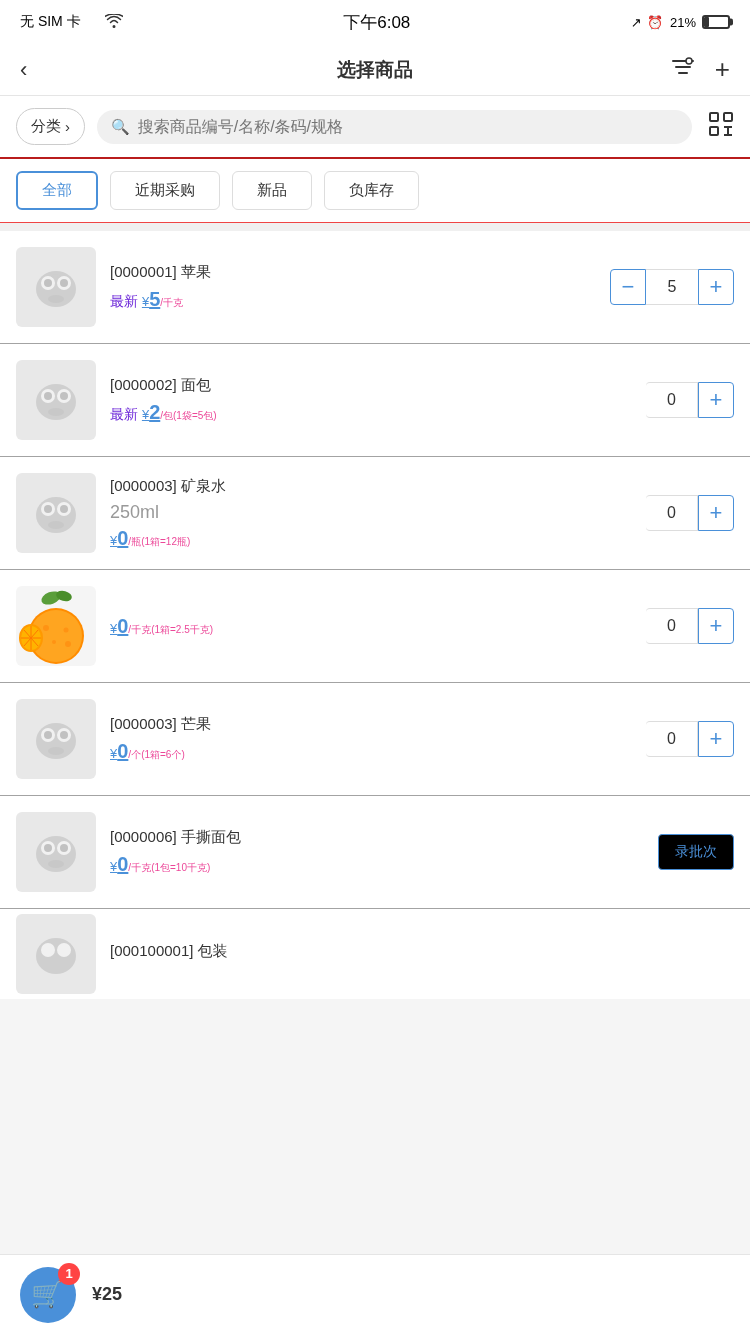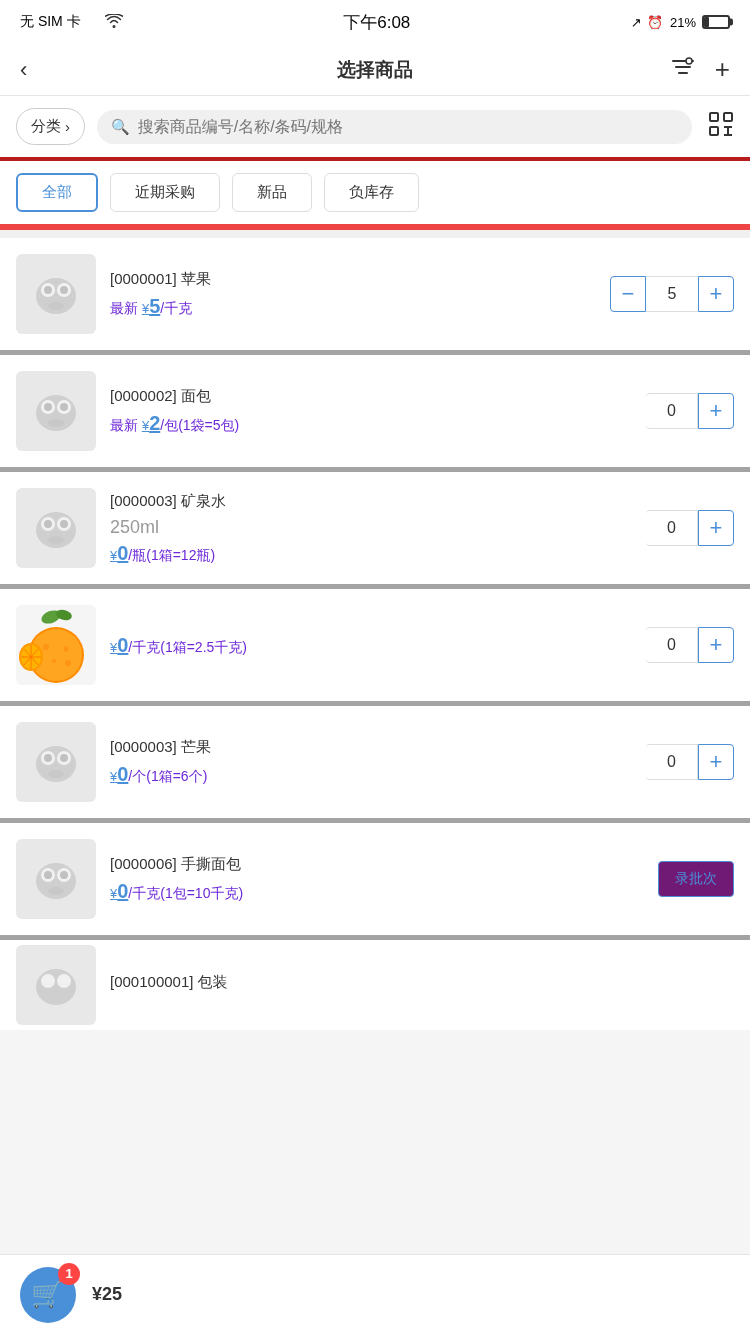--- a/index.html
+++ b/index.html
@@ -80,21 +80,21 @@
       gap: 20px;
     }
 
     
     .toolbar {
       background: #fff;
       padding: 12px 16px;
       display: flex;
       align-items: center;
       gap: 12px;
-      border-bottom: 4px solid #b91c1c;
+      border-bottom: 2px solid #b91c1c;
     }
     .category-btn {
       display: flex;
       align-items: center;
       gap: 4px;
       background: #fff;
       border: 1px solid #ccc;
       border-radius: 20px;
       padding: 8px 14px;
       font-size: 15px;
@@ -126,21 +126,21 @@
       cursor: pointer;
       margin-left: 4px;
     }
 
     
     .filter-tabs {
       background: #fff;
       display: flex;
       padding: 12px 16px;
       gap: 12px;
-      border-bottom: 6px solid #ef4444;
+      border-bottom: 1px solid #ef4444;
     }
     .filter-tab {
       padding: 8px 24px;
       border-radius: 6px;
       font-size: 15px;
       border: 1px solid #ddd;
       background: #fff;
       color: #333;
       cursor: pointer;
     }
@@ -157,21 +157,21 @@
       background: #f0f0f0;
     }
 
     
     .product-list { background: #fff; }
 
     .product-item {
       display: flex;
       align-items: center;
       padding: 16px;
-      border-bottom: 5px solid #a3a3a3;
+      border-bottom: 1px solid #a3a3a3;
       background: #fff;
       gap: 14px;
       min-height: 90px;
     }
 
     .product-image {
       width: 80px;
       height: 80px;
       border-radius: 6px;
       background: #f0f0f0;
@@ -217,21 +217,21 @@
       color: #4a90d9;
       font-size: 13px;
       text-decoration: underline;
     }
     .price-value {
       color: #4a90d9;
       font-size: 20px;
       font-weight: 600;
       text-decoration: underline;
     }
-    .price-unit { color: #6d28d9; font-size: 14px; margin-top: 11px; }
+    .price-unit { color: #ec4899; font-size: 10px; margin-top: 11px; }
 
     
     .qty-control {
       display: flex;
       align-items: center;
       gap: 0;
       flex-shrink: 0;
     }
     .qty-btn {
       width: 36px;
@@ -260,21 +260,21 @@
       color: #333;
       outline: none;
       background: #fff;
     }
 
     
     .record-batch-btn {
       padding: 8px 16px;
       border: 1px solid #4a90d9;
       border-radius: 4px;
-      background: #701a75;
+      background: #000000;
       color: #4a90d9;
       font-size: 14px;
       cursor: pointer;
       white-space: nowrap;
     }
 
     
     .cart-bar {
       position: fixed;
       bottom: 0;

